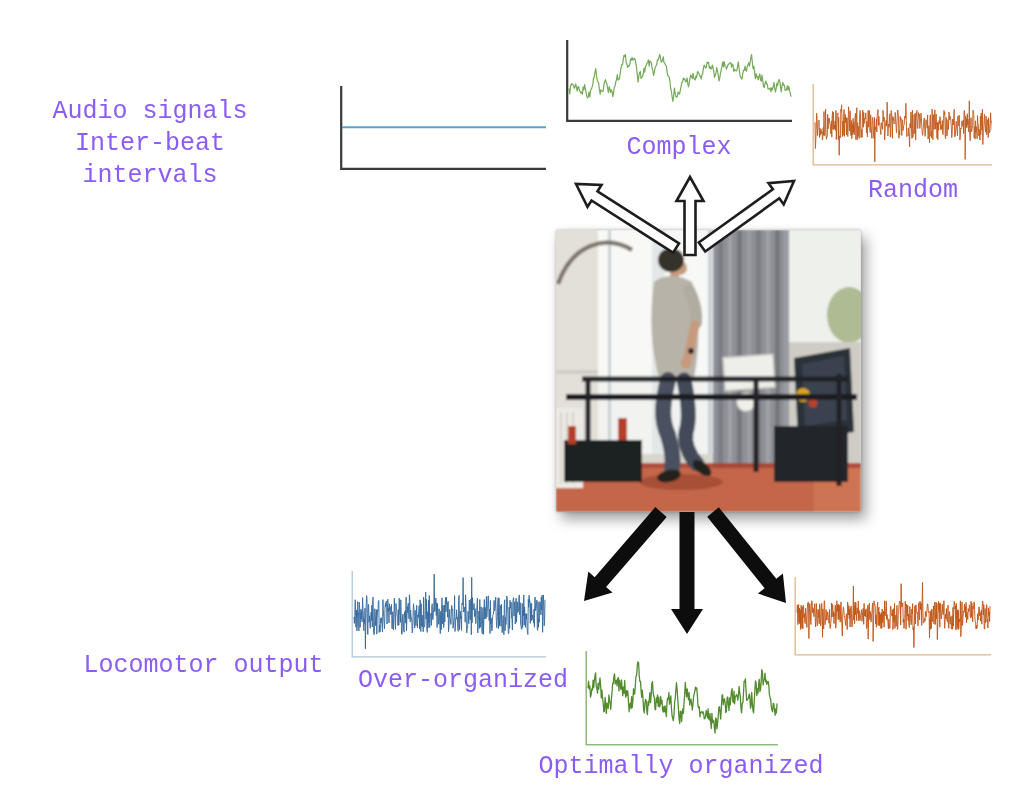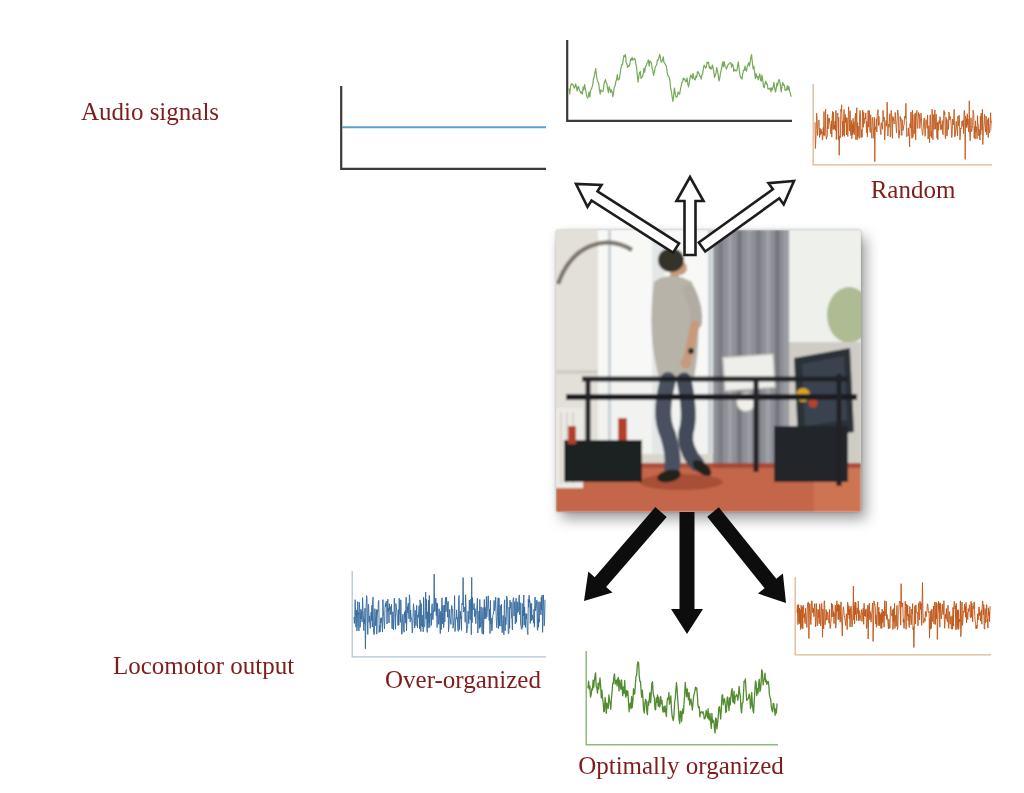--- a/index.html
+++ b/index.html
@@ -1,18 +1,18 @@
 <!DOCTYPE html>
 <html><head>
 <meta charset="utf-8">
 <style>
   html,body{margin:0;padding:0;background:#ffffff;}
   .canvas{
     position:relative;width:992px;height:793px;background:#ffffff;
-    font-family:Liberation Serif, serif;color:#7f1d1d;overflow:hidden;
+    font-family:Liberation Mono, monospace;color:#8b5cf6;overflow:hidden;
   }
   .side-label{position:absolute;text-align:center;font-size:25px;line-height:1.28;font-weight:400;}
   .side-label span{display:block;}
   .plot{position:absolute;}
   .plot .axis{fill:none;}
   .plot .sig{fill:none;stroke-linejoin:round;stroke-linecap:round;}
   .plot-label{position:absolute;text-align:center;font-size:25px;}
   .photo{
     position:absolute;left:556px;top:230px;width:305px;height:282px;
     border-radius:2px;overflow:hidden;
@@ -23,35 +23,37 @@
   .arrow-up{fill:#ffffff;stroke:#1d1d1d;stroke-width:2.6;stroke-linejoin:miter;}
   .arrow-down{fill:#0d0d0d;stroke:none;}
 </style>
 </head>
 <body>
 
 <div class="canvas">
 
   <div class="side-label" style="left:0px;top:96px;width:300px;">
     <span>Audio signals</span>
+    <span>Inter-beat intervals</span>
   </div>
 
   <div class="side-label" style="left:0px;top:650px;width:315px;margin-left:46px;">
     <span>Locomotor output</span>
   </div>
 
   <svg class="plot" style="left:340px;top:86px;" width="206" height="84">
     <path class="axis" d="M1.2 0 V 82.8 H 206" stroke="#3a3a3a" stroke-width="2.2"></path>
     <polyline class="sig" stroke="#58a0cd" stroke-width="2" points="3,41.2 206,41.2"></polyline>
   </svg>
 
   <svg class="plot" style="left:566px;top:40px;" width="226" height="82">
     <path class="axis" d="M1.2 0 V 80.8 H 226" stroke="#3a3a3a" stroke-width="2.2"></path>
     <polyline class="sig" stroke="#74aa58" stroke-width="1.2" points="3.0,48.8 3.7,54.0 4.5,47.0 5.2,44.1 6.0,43.7 6.7,44.9 7.5,45.1 8.2,48.3 8.9,47.2 9.7,43.9 10.4,46.9 11.2,51.1 11.9,47.0 12.7,46.5 13.4,50.1 14.1,51.3 14.9,53.3 15.6,52.1 16.4,54.1 17.1,47.1 17.8,50.0 18.6,44.6 19.3,48.5 20.1,52.6 20.8,56.4 21.6,58.1 22.3,56.4 23.0,52.0 23.8,56.9 24.5,50.5 25.3,49.3 26.0,47.2 26.8,44.6 27.5,38.4 28.2,37.1 29.0,32.0 29.7,28.5 30.5,35.4 31.2,40.1 32.0,42.1 32.7,43.1 33.4,49.3 34.2,54.1 34.9,49.8 35.7,51.0 36.4,51.4 37.2,51.1 37.9,44.8 38.6,42.0 39.4,39.6 40.1,42.0 40.9,43.9 41.6,48.4 42.4,52.7 43.1,46.7 43.8,48.7 44.6,52.3 45.3,49.9 46.1,51.5 46.8,56.7 47.5,53.3 48.3,47.1 49.0,46.2 49.8,41.7 50.5,39.8 51.3,34.5 52.0,40.0 52.7,39.8 53.5,38.1 54.2,33.3 55.0,28.0 55.7,24.7 56.5,24.7 57.2,19.9 57.9,15.5 58.7,16.7 59.4,14.4 60.2,22.8 60.9,23.9 61.7,27.5 62.4,25.6 63.1,26.1 63.9,24.0 64.6,19.1 65.4,20.0 66.1,17.4 66.9,20.1 67.6,19.8 68.3,18.3 69.1,19.3 69.8,23.4 70.6,28.1 71.3,35.4 72.1,42.1 72.8,36.4 73.5,32.5 74.3,31.5 75.0,38.5 75.8,37.3 76.5,36.4 77.2,34.0 78.0,28.2 78.7,32.1 79.5,26.5 80.2,25.7 81.0,23.0 81.7,22.7 82.4,19.8 83.2,26.1 83.9,20.8 84.7,22.3 85.4,22.8 86.2,28.6 86.9,30.9 87.6,35.4 88.4,31.9 89.1,27.9 89.9,25.9 90.6,25.0 91.4,19.9 92.1,20.1 92.8,18.6 93.6,14.4 94.3,16.5 95.1,21.8 95.8,22.1 96.6,19.7 97.3,16.8 98.0,22.6 98.8,23.3 99.5,24.9 100.3,25.8 101.0,31.1 101.7,35.1 102.5,36.4 103.2,37.1 104.0,41.7 104.7,48.2 105.5,52.0 106.2,57.5 106.9,61.5 107.7,55.3 108.4,48.2 109.2,53.5 109.9,56.9 110.7,57.1 111.4,56.1 112.1,52.2 112.9,53.2 113.6,54.2 114.4,49.6 115.1,46.4 115.9,42.3 116.6,41.9 117.3,38.1 118.1,39.5 118.8,38.9 119.6,41.8 120.3,41.5 121.1,38.0 121.8,43.8 122.5,46.9 123.3,42.3 124.0,38.1 124.8,34.9 125.5,36.3 126.3,38.6 127.0,33.4 127.7,37.3 128.5,39.4 129.2,39.9 130.0,35.8 130.7,37.5 131.4,31.8 132.2,31.8 132.9,33.4 133.7,36.1 134.4,36.1 135.2,39.2 135.9,34.5 136.6,34.1 137.4,28.4 138.1,25.0 138.9,26.3 139.6,28.2 140.4,26.7 141.1,22.2 141.8,23.0 142.6,22.3 143.3,28.1 144.1,26.6 144.8,29.1 145.6,28.6 146.3,25.0 147.0,27.7 147.8,31.4 148.5,37.4 149.3,35.4 150.0,32.9 150.8,27.6 151.5,31.0 152.2,34.9 153.0,41.0 153.7,38.3 154.5,33.1 155.2,30.0 155.9,26.7 156.7,21.8 157.4,26.8 158.2,21.7 158.9,25.9 159.7,26.6 160.4,29.1 161.1,27.3 161.9,25.0 162.6,24.6 163.4,23.0 164.1,22.7 164.9,22.9 165.6,27.2 166.3,24.0 167.1,25.5 167.8,31.4 168.6,29.3 169.3,30.7 170.1,30.7 170.8,30.9 171.5,26.7 172.3,21.9 173.0,27.8 173.8,34.0 174.5,37.3 175.3,37.4 176.0,39.1 176.7,34.1 177.5,30.0 178.2,30.5 179.0,26.1 179.7,30.1 180.5,31.0 181.2,26.3 181.9,25.2 182.7,22.6 183.4,26.1 184.2,22.0 184.9,17.3 185.6,14.7 186.4,23.0 187.1,28.7 187.9,26.4 188.6,32.6 189.4,38.7 190.1,33.7 190.8,37.2 191.6,36.4 192.3,39.9 193.1,36.3 193.8,33.9 194.6,40.2 195.3,41.1 196.0,35.0 196.8,40.9 197.5,46.4 198.3,47.6 199.0,43.5 199.8,41.0 200.5,44.0 201.2,43.9 202.0,48.9 202.7,48.7 203.5,49.1 204.2,48.0 205.0,51.9 205.7,47.8 206.4,49.9 207.2,46.9 207.9,42.3 208.7,48.3 209.4,52.0 210.2,48.5 210.9,43.0 211.6,45.8 212.4,41.2 213.1,39.4 213.9,41.9 214.6,47.2 215.3,51.9 216.1,45.0 216.8,42.3 217.6,45.4 218.3,45.0 219.1,50.4 219.8,49.6 220.5,50.0 221.3,45.9 222.0,50.0 222.8,46.4 223.5,50.4 224.3,53.2 225.0,56.3"></polyline>
   </svg>
+  <div class="plot-label" style="left:569px;top:133px;width:220px;">Complex</div>
 
   <svg class="plot" style="left:812px;top:84px;" width="196" height="82">
     <path class="axis" d="M1.2 0 V 80.8 H 196" stroke="#deb58e" stroke-width="1.3"></path>
     <polyline class="sig" stroke="#c05a1d" stroke-width="0.9" points="3.0,38.8 3.4,64.5 3.8,56.5 4.2,45.5 4.6,29.2 5.0,32.7 5.5,51.5 5.9,45.2 6.3,37.3 6.7,36.3 7.1,36.0 7.5,53.5 7.9,44.0 8.3,51.2 8.7,47.6 9.1,45.2 9.6,49.7 10.0,47.4 10.4,56.1 10.8,54.1 11.2,43.6 11.6,51.3 12.0,27.5 12.4,51.4 12.8,51.7 13.2,48.4 13.6,25.2 14.1,52.6 14.5,55.2 14.9,52.0 15.3,52.3 15.7,30.4 16.1,45.0 16.5,34.7 16.9,36.4 17.3,34.1 17.7,39.7 18.1,39.9 18.6,48.2 19.0,50.1 19.4,36.9 19.8,53.2 20.2,32.2 20.6,27.4 21.0,45.4 21.4,28.2 21.8,45.7 22.2,41.1 22.7,44.9 23.1,36.9 23.5,46.5 23.9,26.4 24.3,55.5 24.7,40.7 25.1,30.1 25.5,29.3 25.9,28.9 26.3,55.7 26.7,33.2 27.2,71.3 27.6,52.0 28.0,52.0 28.4,53.7 28.8,25.5 29.2,27.3 29.6,20.8 30.0,35.2 30.4,52.6 30.8,37.0 31.2,51.4 31.7,32.9 32.1,25.5 32.5,52.3 32.9,32.3 33.3,30.4 33.7,38.6 34.1,33.3 34.5,51.0 34.9,33.9 35.3,37.2 35.8,52.5 36.2,36.1 36.6,22.8 37.0,29.2 37.4,47.1 37.8,32.1 38.2,26.9 38.6,48.8 39.0,51.6 39.4,36.5 39.8,54.7 40.3,40.2 40.7,51.0 41.1,34.4 41.5,48.3 41.9,38.1 42.3,50.6 42.7,41.4 43.1,32.6 43.5,29.3 43.9,55.7 44.3,38.3 44.8,23.7 45.2,55.8 45.6,38.6 46.0,52.5 46.4,45.4 46.8,42.3 47.2,54.4 47.6,30.9 48.0,26.4 48.4,28.3 48.9,53.4 49.3,53.4 49.7,45.3 50.1,53.3 50.5,27.1 50.9,26.1 51.3,43.3 51.7,28.4 52.1,39.7 52.5,36.4 52.9,33.9 53.4,35.0 53.8,28.9 54.2,40.2 54.6,48.9 55.0,37.3 55.4,52.9 55.8,39.3 56.2,26.4 56.6,43.1 57.0,29.2 57.4,26.6 57.9,46.9 58.3,48.4 58.7,30.8 59.1,42.8 59.5,47.6 59.9,54.3 60.3,34.5 60.7,33.4 61.1,41.3 61.5,49.9 62.0,54.5 62.4,33.3 62.8,77.8 63.2,42.9 63.6,45.6 64.0,43.6 64.4,34.7 64.8,48.0 65.2,31.2 65.6,28.7 66.0,25.6 66.5,41.5 66.9,32.5 67.3,39.5 67.7,39.5 68.1,42.8 68.5,48.3 68.9,50.6 69.3,38.6 69.7,40.2 70.1,42.4 70.5,45.3 71.0,26.3 71.4,32.5 71.8,37.5 72.2,33.1 72.6,56.0 73.0,52.0 73.4,39.3 73.8,39.8 74.2,36.3 74.6,42.2 75.1,18.1 75.5,26.6 75.9,52.1 76.3,41.8 76.7,39.9 77.1,43.3 77.5,32.4 77.9,29.7 78.3,53.1 78.7,52.2 79.1,26.5 79.6,28.4 80.0,40.5 80.4,54.3 80.8,32.4 81.2,36.8 81.6,33.9 82.0,39.8 82.4,39.1 82.8,39.5 83.2,28.4 83.6,35.2 84.1,43.2 84.5,48.8 84.9,41.3 85.3,31.8 85.7,26.0 86.1,28.5 86.5,34.2 86.9,54.3 87.3,46.5 87.7,51.1 88.2,32.4 88.6,36.5 89.0,34.2 89.4,44.4 89.8,51.5 90.2,35.8 90.6,36.5 91.0,46.5 91.4,44.2 91.8,41.4 92.2,40.5 92.7,32.2 93.1,33.0 93.5,34.5 93.9,19.3 94.3,36.6 94.7,52.7 95.1,51.6 95.5,49.9 95.9,49.5 96.3,43.8 96.7,51.7 97.2,50.6 97.6,63.0 98.0,39.6 98.4,43.8 98.8,28.0 99.2,28.5 99.6,47.9 100.0,54.3 100.4,26.1 100.8,53.4 101.3,50.4 101.7,45.4 102.1,30.4 102.5,45.2 102.9,49.9 103.3,29.1 103.7,55.9 104.1,32.2 104.5,32.0 104.9,26.4 105.3,42.9 105.8,44.5 106.2,35.3 106.6,28.5 107.0,31.9 107.4,30.5 107.8,44.4 108.2,40.5 108.6,34.9 109.0,29.1 109.4,32.7 109.8,43.6 110.3,49.1 110.7,51.3 111.1,45.6 111.5,41.1 111.9,35.6 112.3,33.9 112.7,45.2 113.1,52.4 113.5,47.4 113.9,35.6 114.4,37.2 114.8,40.0 115.2,44.2 115.6,30.9 116.0,55.0 116.4,52.9 116.8,41.7 117.2,53.0 117.6,58.8 118.0,32.9 118.4,30.8 118.9,52.2 119.3,47.2 119.7,53.8 120.1,25.2 120.5,32.3 120.9,55.8 121.3,30.6 121.7,35.9 122.1,45.6 122.5,33.4 122.9,25.9 123.4,45.1 123.8,34.1 124.2,30.1 124.6,41.9 125.0,54.1 125.4,38.5 125.8,55.7 126.2,38.5 126.6,45.9 127.0,36.6 127.5,39.5 127.9,32.6 128.3,33.8 128.7,45.6 129.1,40.7 129.5,45.3 129.9,41.7 130.3,36.6 130.7,49.3 131.1,50.7 131.5,34.6 132.0,26.4 132.4,30.6 132.8,28.2 133.2,52.9 133.6,54.7 134.0,33.4 134.4,34.8 134.8,51.7 135.2,52.0 135.6,41.3 136.0,35.5 136.5,45.5 136.9,28.0 137.3,29.8 137.7,35.8 138.1,32.3 138.5,32.8 138.9,37.0 139.3,42.7 139.7,53.6 140.1,51.0 140.6,35.0 141.0,37.5 141.4,41.0 141.8,31.7 142.2,25.3 142.6,52.5 143.0,52.9 143.4,51.0 143.8,42.5 144.2,37.3 144.6,42.9 145.1,46.7 145.5,51.8 145.9,32.2 146.3,42.0 146.7,41.5 147.1,31.2 147.5,35.3 147.9,55.9 148.3,52.5 148.7,44.0 149.1,45.0 149.6,43.6 150.0,37.0 150.4,41.5 150.8,42.2 151.2,36.0 151.6,49.6 152.0,29.1 152.4,26.5 152.8,33.5 153.2,75.4 153.7,31.9 154.1,43.4 154.5,34.8 154.9,43.5 155.3,29.8 155.7,40.7 156.1,35.3 156.5,47.5 156.9,48.0 157.3,16.8 157.7,49.0 158.2,56.7 158.6,44.6 159.0,33.8 159.4,47.6 159.8,47.3 160.2,44.4 160.6,41.5 161.0,26.2 161.4,27.2 161.8,30.1 162.2,53.9 162.7,42.4 163.1,55.1 163.5,36.8 163.9,48.2 164.3,42.8 164.7,47.1 165.1,54.8 165.5,31.6 165.9,39.8 166.3,41.3 166.8,51.8 167.2,45.4 167.6,53.2 168.0,56.1 168.4,32.3 168.8,50.7 169.2,29.1 169.6,35.6 170.0,46.2 170.4,25.3 170.8,60.5 171.3,48.7 171.7,46.4 172.1,36.6 172.5,30.4 172.9,40.0 173.3,42.9 173.7,48.2 174.1,32.1 174.5,50.7 174.9,49.7 175.3,35.5 175.8,35.9 176.2,53.5 176.6,33.8 177.0,40.7 177.4,49.0 177.8,47.7 178.2,43.0 178.6,28.7 179.0,38.2 179.4,37.9 179.9,37.6 180.3,46.6 180.7,45.1 181.1,53.1 181.5,44.5 181.9,27.8 182.3,56.4 182.7,49.8 183.1,27.8 183.5,25.6 183.9,43.6 184.4,27.5 184.8,46.6 185.2,49.3 185.6,46.3 186.0,31.1 186.4,46.0 186.8,34.6 187.2,42.6 187.6,33.0 188.0,50.3 188.4,26.3 188.9,33.4 189.3,56.5 189.7,37.1 190.1,35.4 190.5,33.4 190.9,28.5 191.3,49.2 191.7,49.2 192.1,45.0 192.5,27.0 193.0,29.0 193.4,44.6 193.8,56.4 194.2,27.1 194.6,35.9 195.0,53.8"></polyline>
   </svg>
   <div class="plot-label" style="left:803px;top:176px;width:220px;">Random</div>
 
   <svg class="plot" style="left:351px;top:571px;" width="195" height="87">
     <path class="axis" d="M1.2 0 V 85.8 H 195" stroke="#aec6d8" stroke-width="1.3"></path>
     <polyline class="sig" stroke="#34699c" stroke-width="0.9" points="3.0,46.4 3.4,52.4 3.8,44.6 4.2,28.7 4.6,45.9 5.0,56.2 5.4,39.1 5.9,59.9 6.3,55.5 6.7,30.6 7.1,44.1 7.5,41.6 7.9,59.9 8.3,31.3 8.7,37.6 9.1,56.4 9.5,48.4 9.9,38.2 10.3,48.1 10.7,40.3 11.1,51.1 11.6,26.6 12.0,38.0 12.4,44.8 12.8,59.7 13.2,48.0 13.6,52.5 14.0,37.2 14.4,77.8 14.8,55.3 15.2,33.5 15.6,24.6 16.0,27.5 16.4,53.5 16.8,63.4 17.3,33.2 17.7,34.7 18.1,51.0 18.5,44.9 18.9,53.7 19.3,57.3 19.7,47.8 20.1,41.3 20.5,49.3 20.9,34.2 21.3,55.9 21.7,30.1 22.1,26.1 22.5,61.8 23.0,63.7 23.4,62.7 23.8,37.7 24.2,43.2 24.6,54.7 25.0,45.8 25.4,38.5 25.8,63.1 26.2,47.4 26.6,39.3 27.0,40.3 27.4,30.2 27.8,29.4 28.2,61.5 28.7,54.0 29.1,60.9 29.5,47.4 29.9,51.9 30.3,46.6 30.7,50.4 31.1,55.0 31.5,61.1 31.9,28.6 32.3,38.9 32.7,45.7 33.1,51.5 33.5,57.8 34.0,36.9 34.4,32.5 34.8,35.6 35.2,30.2 35.6,32.7 36.0,53.0 36.4,42.3 36.8,28.2 37.2,40.3 37.6,37.2 38.0,52.0 38.4,32.8 38.8,38.8 39.2,35.6 39.7,43.6 40.1,40.9 40.5,33.3 40.9,56.7 41.3,57.9 41.7,40.9 42.1,40.9 42.5,58.8 42.9,50.1 43.3,27.3 43.7,40.7 44.1,41.8 44.5,58.3 44.9,32.4 45.4,36.9 45.8,39.2 46.2,45.2 46.6,46.3 47.0,54.6 47.4,38.6 47.8,54.1 48.2,27.2 48.6,40.4 49.0,44.6 49.4,51.3 49.8,28.8 50.2,45.2 50.6,63.0 51.1,63.3 51.5,46.9 51.9,43.2 52.3,48.8 52.7,59.2 53.1,61.2 53.5,41.2 53.9,46.2 54.3,39.3 54.7,52.2 55.1,26.2 55.5,59.7 55.9,48.3 56.3,35.4 56.8,41.8 57.2,32.2 57.6,39.7 58.0,47.9 58.4,23.8 58.8,27.9 59.2,50.9 59.6,39.1 60.0,46.0 60.4,46.7 60.8,49.8 61.2,61.9 61.6,59.3 62.1,41.3 62.5,32.7 62.9,37.2 63.3,52.2 63.7,57.1 64.1,39.3 64.5,46.5 64.9,54.9 65.3,45.1 65.7,34.3 66.1,51.9 66.5,56.8 66.9,43.9 67.3,46.5 67.8,39.4 68.2,34.7 68.6,57.8 69.0,28.9 69.4,32.2 69.8,60.6 70.2,32.5 70.6,54.6 71.0,53.2 71.4,56.0 71.8,44.1 72.2,60.8 72.6,26.1 73.0,55.8 73.5,55.9 73.9,53.2 74.3,31.3 74.7,21.1 75.1,48.1 75.5,28.3 75.9,58.8 76.3,61.4 76.7,40.8 77.1,56.8 77.5,29.2 77.9,51.8 78.3,24.5 78.7,56.5 79.2,45.3 79.6,44.7 80.0,42.2 80.4,54.4 80.8,36.0 81.2,32.8 81.6,48.0 82.0,48.7 82.4,42.2 82.8,36.0 83.2,3.1 83.6,40.4 84.0,40.7 84.4,32.0 84.9,27.0 85.3,44.7 85.7,31.8 86.1,56.6 86.5,32.6 86.9,42.5 87.3,47.2 87.7,53.3 88.1,37.8 88.5,45.0 88.9,54.5 89.3,62.6 89.7,40.2 90.2,58.8 90.6,41.5 91.0,26.8 91.4,52.9 91.8,34.2 92.2,34.9 92.6,56.6 93.0,53.4 93.4,34.1 93.8,50.9 94.2,31.6 94.6,26.5 95.0,40.8 95.4,26.2 95.9,33.2 96.3,32.5 96.7,46.2 97.1,30.3 97.5,60.8 97.9,56.4 98.3,48.5 98.7,38.4 99.1,47.5 99.5,47.8 99.9,53.4 100.3,43.9 100.7,34.4 101.1,38.8 101.6,38.0 102.0,57.2 102.4,54.7 102.8,49.5 103.2,45.7 103.6,24.6 104.0,60.5 104.4,55.7 104.8,47.6 105.2,48.2 105.6,38.8 106.0,47.7 106.4,46.2 106.8,58.8 107.3,60.3 107.7,27.0 108.1,24.5 108.5,58.6 108.9,48.9 109.3,40.2 109.7,47.8 110.1,45.3 110.5,59.4 110.9,32.7 111.3,32.0 111.7,33.9 112.1,6.6 112.6,41.1 113.0,39.7 113.4,39.9 113.8,36.0 114.2,51.2 114.6,23.8 115.0,33.9 115.4,54.6 115.8,61.9 116.2,57.7 116.6,57.4 117.0,40.3 117.4,44.9 117.8,52.6 118.3,29.1 118.7,39.3 119.1,48.6 119.5,31.8 119.9,28.0 120.3,63.7 120.7,6.4 121.1,51.7 121.5,26.6 121.9,37.0 122.3,38.9 122.7,37.2 123.1,32.5 123.5,45.6 124.0,37.5 124.4,39.8 124.8,52.6 125.2,43.5 125.6,43.2 126.0,34.0 126.4,27.1 126.8,61.9 127.2,49.2 127.6,46.2 128.0,40.0 128.4,57.4 128.8,28.5 129.2,56.4 129.7,50.8 130.1,35.8 130.5,49.9 130.9,59.6 131.3,62.8 131.7,40.2 132.1,36.5 132.5,63.3 132.9,48.4 133.3,28.5 133.7,48.0 134.1,36.3 134.5,43.8 134.9,47.9 135.4,25.5 135.8,46.2 136.2,40.4 136.6,37.7 137.0,25.5 137.4,24.9 137.8,40.5 138.2,49.6 138.6,38.2 139.0,62.5 139.4,29.4 139.8,53.0 140.2,47.0 140.7,59.8 141.1,59.6 141.5,49.0 141.9,44.3 142.3,43.1 142.7,39.5 143.1,29.4 143.5,40.0 143.9,37.3 144.3,35.3 144.7,26.1 145.1,41.8 145.5,54.4 145.9,56.7 146.4,45.7 146.8,31.7 147.2,26.7 147.6,57.6 148.0,27.2 148.4,54.8 148.8,44.9 149.2,34.4 149.6,36.2 150.0,55.3 150.4,33.2 150.8,52.7 151.2,61.7 151.6,55.6 152.1,44.5 152.5,52.3 152.9,63.8 153.3,33.7 153.7,28.8 154.1,59.7 154.5,46.5 154.9,53.6 155.3,47.3 155.7,25.0 156.1,26.5 156.5,31.0 156.9,46.2 157.3,62.7 157.8,62.4 158.2,36.1 158.6,57.4 159.0,29.2 159.4,37.4 159.8,34.3 160.2,31.2 160.6,47.5 161.0,48.4 161.4,59.0 161.8,31.5 162.2,28.0 162.6,26.6 163.0,45.1 163.5,32.5 163.9,30.7 164.3,53.0 164.7,39.3 165.1,27.2 165.5,51.2 165.9,40.0 166.3,30.8 166.7,41.6 167.1,41.1 167.5,40.1 167.9,26.4 168.3,23.9 168.8,44.0 169.2,31.7 169.6,53.7 170.0,54.9 170.4,57.9 170.8,58.4 171.2,32.4 171.6,56.5 172.0,39.5 172.4,45.0 172.8,24.0 173.2,54.2 173.6,35.9 174.0,48.3 174.5,56.4 174.9,42.4 175.3,48.1 175.7,42.9 176.1,57.1 176.5,61.4 176.9,63.5 177.3,28.1 177.7,36.3 178.1,24.3 178.5,31.4 178.9,29.8 179.3,52.4 179.7,32.4 180.2,50.0 180.6,32.5 181.0,48.6 181.4,44.1 181.8,45.0 182.2,48.1 182.6,52.2 183.0,38.3 183.4,56.2 183.8,27.6 184.2,26.0 184.6,39.8 185.0,37.6 185.4,32.8 185.9,29.1 186.3,57.9 186.7,59.3 187.1,30.9 187.5,56.2 187.9,47.3 188.3,51.2 188.7,30.6 189.1,31.2 189.5,32.2 189.9,43.9 190.3,26.1 190.7,39.2 191.1,24.1 191.6,61.3 192.0,41.1 192.4,23.9 192.8,35.8 193.2,54.8 193.6,49.1 194.0,29.2"></polyline>

